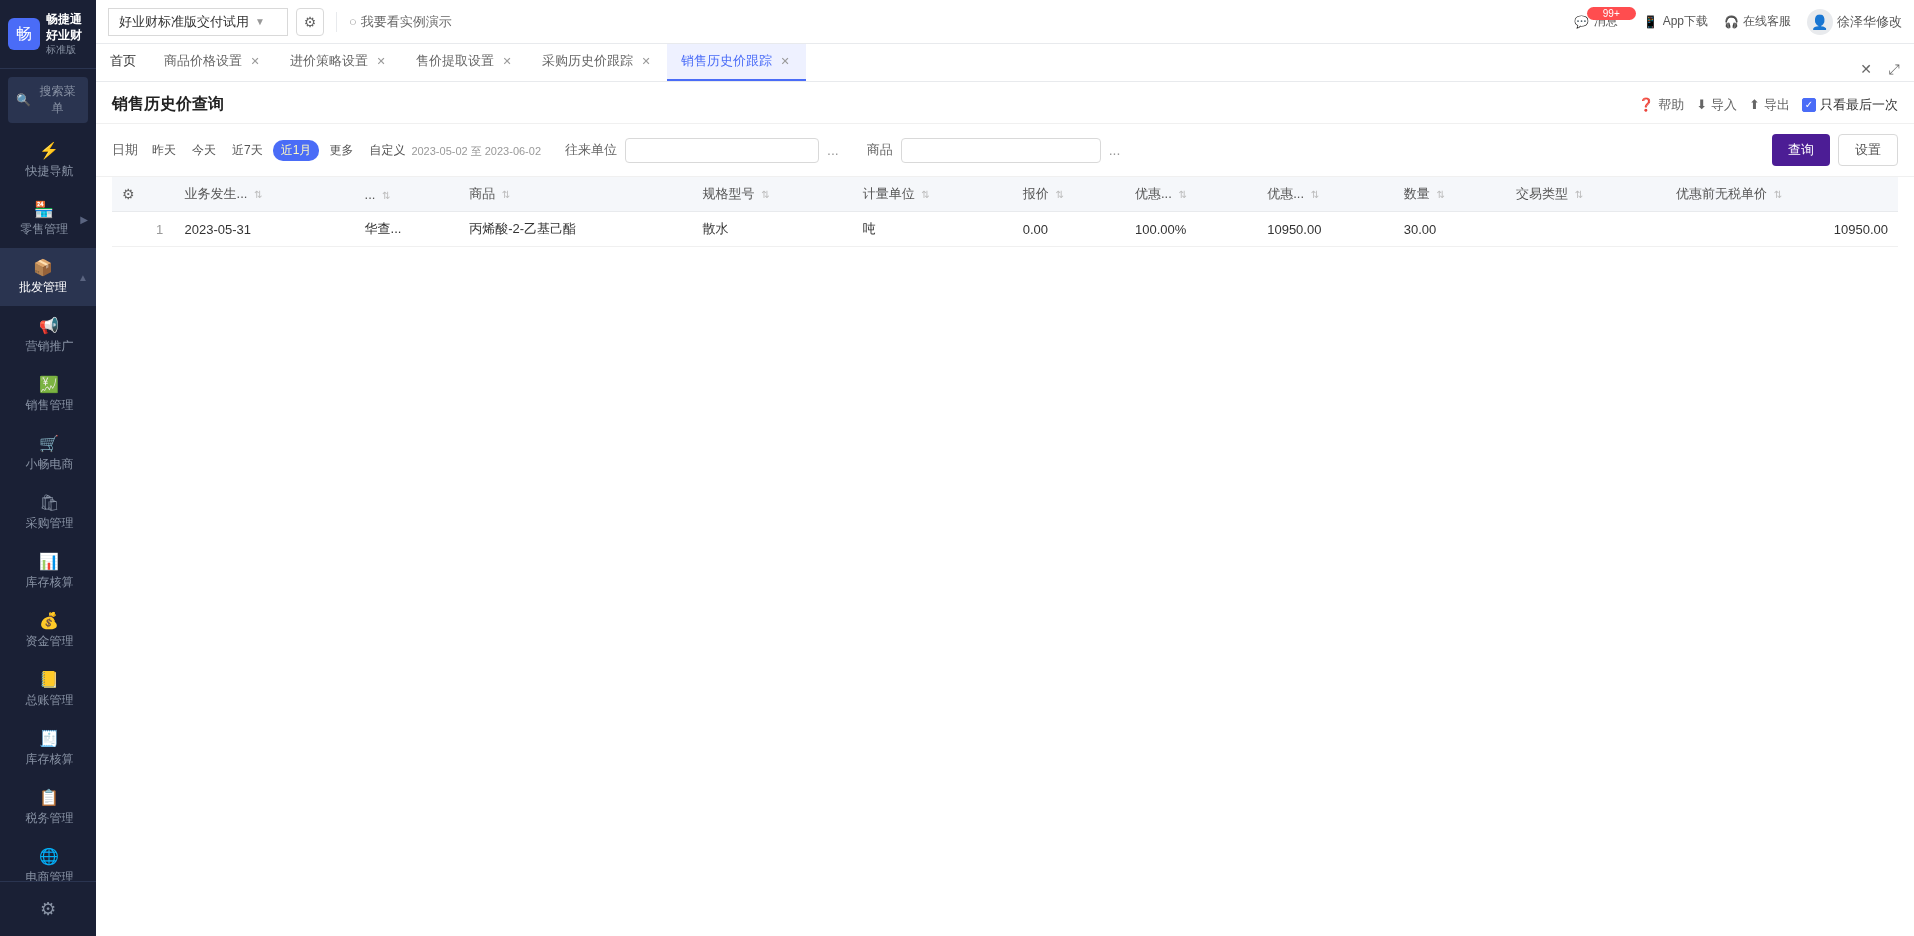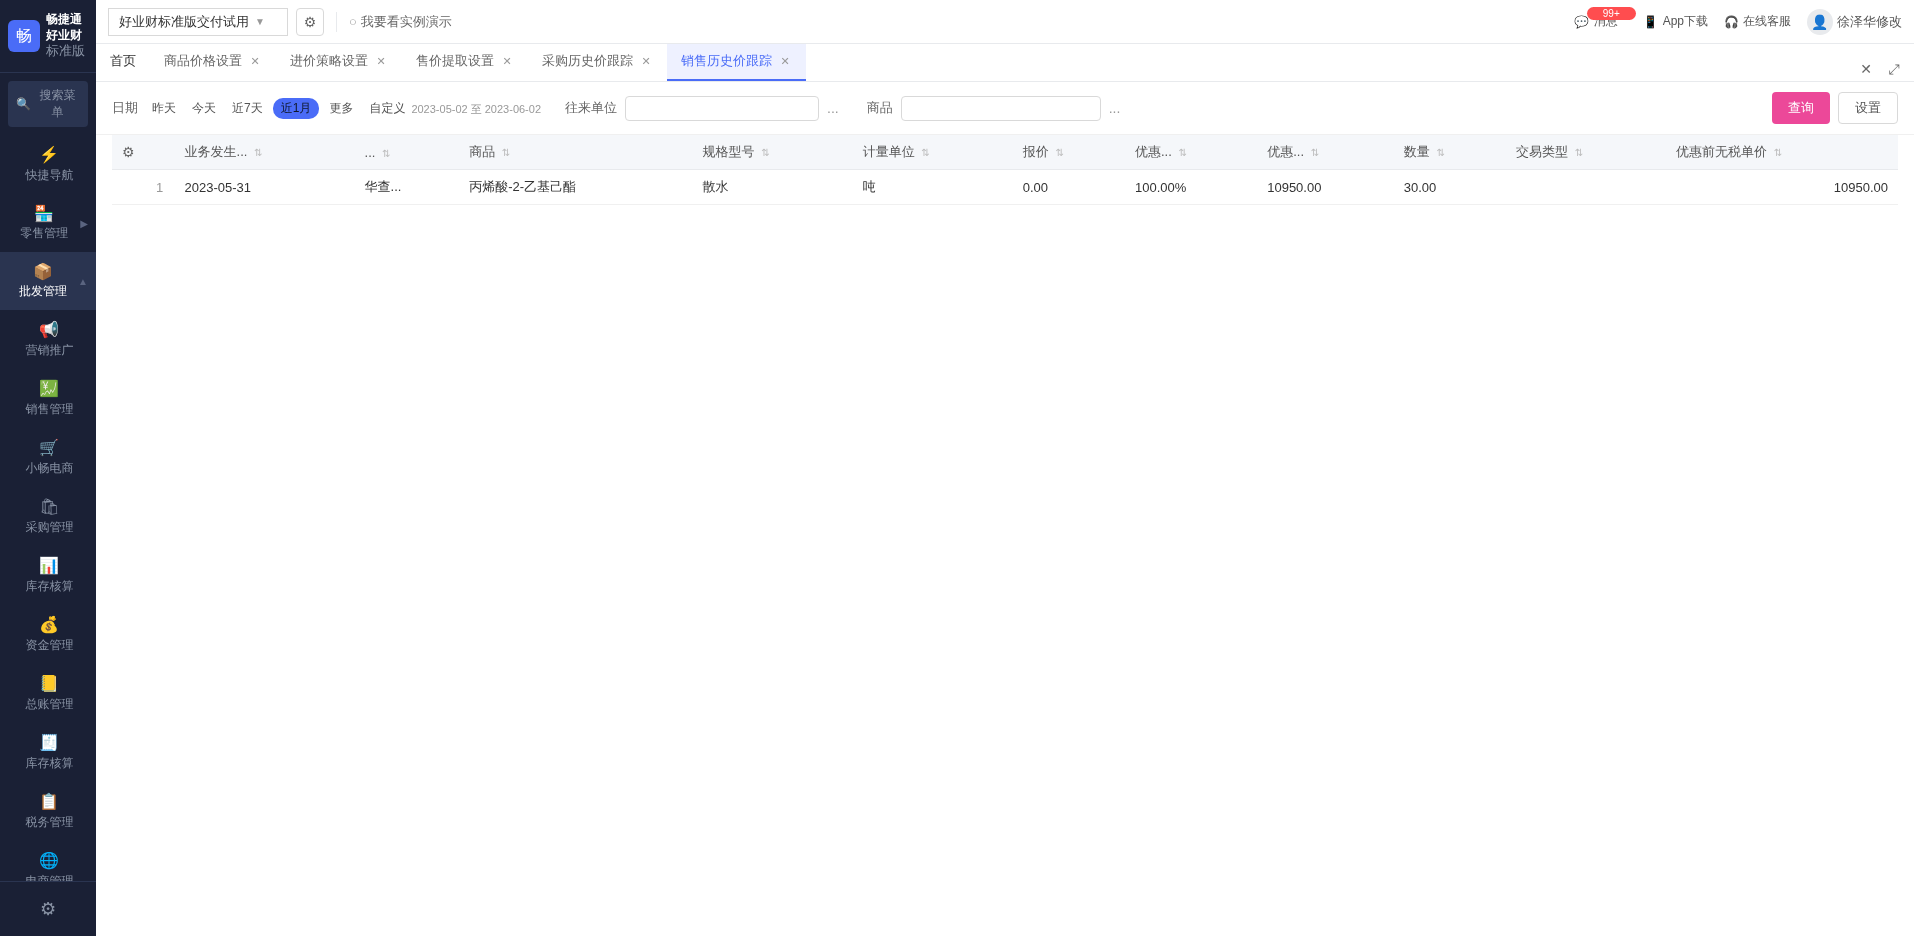--- a/index.html
+++ b/index.html
@@ -4,21 +4,21 @@
   <style>
     * { box-sizing: border-box; margin: 0; padding: 0; }
     body { font-family: "Microsoft YaHei", "PingFang SC", sans-serif; font-size: 13px; background: #f0f2f5; color: #333; display: flex; height: 936px; overflow: hidden; }
 
     
     .sidebar { width: 96px; background: #1a2035; color: #c8cdd8; display: flex; flex-direction: column; height: 100%; flex-shrink: 0; }
     .sidebar-logo { padding: 12px 8px; border-bottom: 1px solid #2a3450; display: flex; align-items: center; gap: 6px; }
     .sidebar-logo-icon { width: 32px; height: 32px; background: #4a6cf7; border-radius: 6px; display: flex; align-items: center; justify-content: center; color: white; font-size: 16px; flex-shrink: 0; }
     .sidebar-logo-text { font-size: 11px; color: #c8cdd8; line-height: 1.3; }
     .sidebar-logo-text .brand { font-size: 12px; font-weight: bold; color: #fff; }
-    .sidebar-logo-text .edition { font-size: 13px; color: #8892a4; }
+    .sidebar-logo-text .edition { font-size: 10px; color: #8892a4; }
 
     .sidebar-search { padding: 8px; }
     .sidebar-search-btn { width: 100%; padding: 6px 8px; background: #2a3450; border: none; border-radius: 4px; color: #8892a4; font-size: 12px; cursor: pointer; text-align: center; display: flex; align-items: center; justify-content: center; gap: 4px; }
 
     .sidebar-nav { display: flex; flex-direction: column; flex: 1; overflow-y: auto; }
     .sidebar-nav::-webkit-scrollbar { width: 3px; }
     .sidebar-nav::-webkit-scrollbar-thumb { background: #3a4560; border-radius: 2px; }
 
     .nav-item { display: flex; flex-direction: column; align-items: center; justify-content: center; padding: 10px 4px; cursor: pointer; color: #8892a4; font-size: 12px; gap: 3px; border-left: 3px solid transparent; transition: all 0.2s; }
     .nav-item.has-arrow { flex-direction: row; justify-content: space-between; padding: 10px 8px; }
@@ -68,27 +68,27 @@
     .header-action-btn { display: flex; align-items: center; gap: 4px; color: #666; font-size: 13px; cursor: pointer; }
     .checkbox-label { display: flex; align-items: center; gap: 4px; color: #333; font-size: 13px; cursor: pointer; }
     .checkbox-box { width: 14px; height: 14px; border: 1px solid #4a6cf7; border-radius: 2px; background: #4a6cf7; display: flex; align-items: center; justify-content: center; color: white; font-size: 10px; }
 
     
     .filter-area { padding: 10px 16px; background: #fff; border-bottom: 1px solid #f0f0f0; display: flex; align-items: center; gap: 24px; flex-wrap: wrap; }
     .filter-group { display: flex; align-items: center; gap: 8px; }
     .filter-label { color: #666; font-size: 13px; white-space: nowrap; }
     .date-shortcuts { display: flex; align-items: center; gap: 4px; }
     .date-btn { padding: 2px 6px; border-radius: 3px; cursor: pointer; font-size: 12px; color: #555; border: none; background: transparent; }
-    .date-btn.active { background: #4a6cf7; color: #0f172a; border-radius: 10px; padding: 2px 8px; }
+    .date-btn.active { background: #4a6cf7; color: #fef9c3; border-radius: 10px; padding: 2px 8px; }
     .date-range { font-size: 11px; color: #999; margin-top: 2px; }
     .filter-input-group { display: flex; align-items: center; gap: 4px; }
     .filter-input { border: 1px solid #d9d9d9; border-radius: 4px; padding: 4px 8px; font-size: 13px; min-width: 160px; outline: none; }
     .filter-dots { color: #999; cursor: pointer; font-size: 14px; padding: 4px; }
     .filter-actions { margin-left: auto; display: flex; gap: 8px; }
-    .btn-primary { background: #ec4899; color: white; border: none; border-radius: 4px; padding: 6px 16px; font-size: 13px; cursor: pointer; }
+    .btn-primary { background: #4c1d95; color: white; border: none; border-radius: 4px; padding: 6px 16px; font-size: 13px; cursor: pointer; }
     .btn-default { background: #fff; color: #555; border: 1px solid #d9d9d9; border-radius: 4px; padding: 6px 16px; font-size: 13px; cursor: pointer; }
 
     
     .table-area { padding: 0 16px 16px; background: #fff; }
     .data-table { width: 100%; border-collapse: collapse; font-size: 13px; }
     .data-table th { background: #f5f7fa; color: #555; font-weight: 500; padding: 8px 10px; border-bottom: 1px solid #e8eaed; text-align: left; white-space: nowrap; }
     .data-table th .sort-icon { color: #bbb; font-size: 10px; margin-left: 3px; }
     .data-table td { padding: 8px 10px; border-bottom: 1px solid #f0f0f0; color: #333; white-space: nowrap; }
     .data-table .row-num { color: #999; text-align: center; width: 30px; }
     .th-settings { width: 30px; text-align: center; }
@@ -242,20 +242,41 @@
       <span class="tab-close">✕</span>
     </div>
     <div class="tabs-end">
       <div class="tabs-end-btn">✕</div>
       <div class="tabs-end-btn">⤢</div>
     </div>
   </div>
 
   <div class="page-content">
 
+    <div class="page-header">
+      <h1 class="page-title">销售历史价查询</h1>
+      <div class="page-header-actions">
+        <div class="header-action-btn">
+          <span>❓</span>
+          <span>帮助</span>
+        </div>
+        <div class="header-action-btn">
+          <span>⬇</span>
+          <span>导入</span>
+        </div>
+        <div class="header-action-btn">
+          <span>⬆</span>
+          <span>导出</span>
+        </div>
+        <label class="checkbox-label">
+          <div class="checkbox-box">✓</div>
+          <span>只看最后一次</span>
+        </label>
+      </div>
+    </div>
 
     <div class="filter-area">
       <div class="filter-group">
         <span class="filter-label">日期</span>
         <div style="display:flex;flex-direction:row;align-items:center;">
           <div class="date-shortcuts">
             <button class="date-btn">昨天</button>
             <button class="date-btn">今天</button>
             <button class="date-btn">近7天</button>
             <button class="date-btn active">近1月</button>

